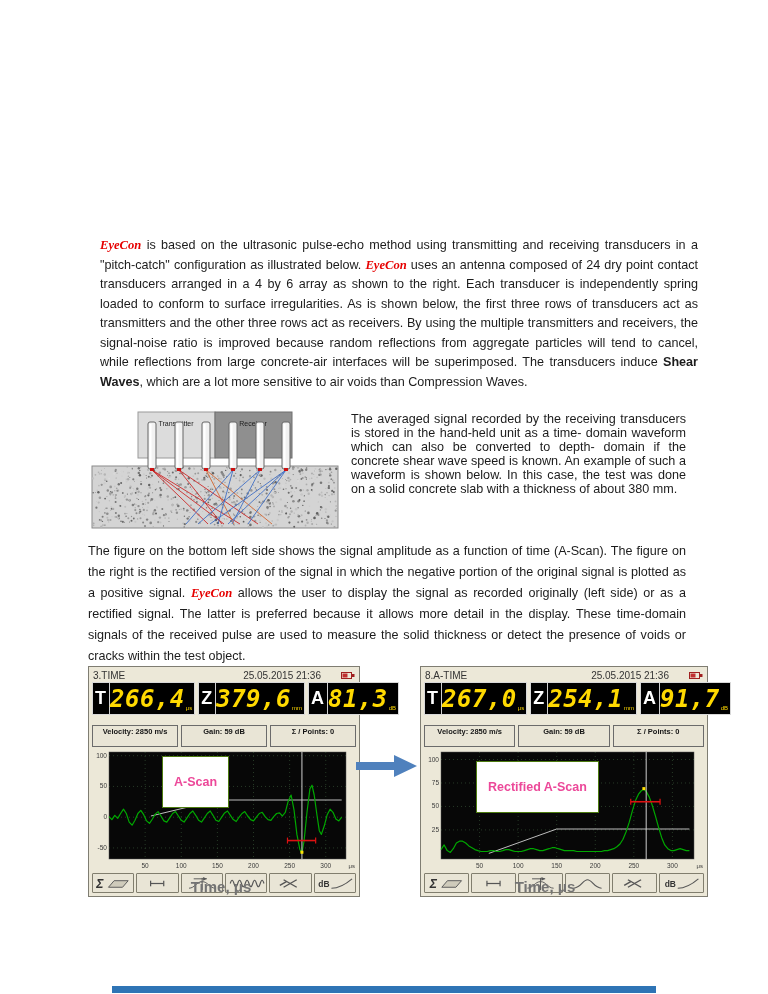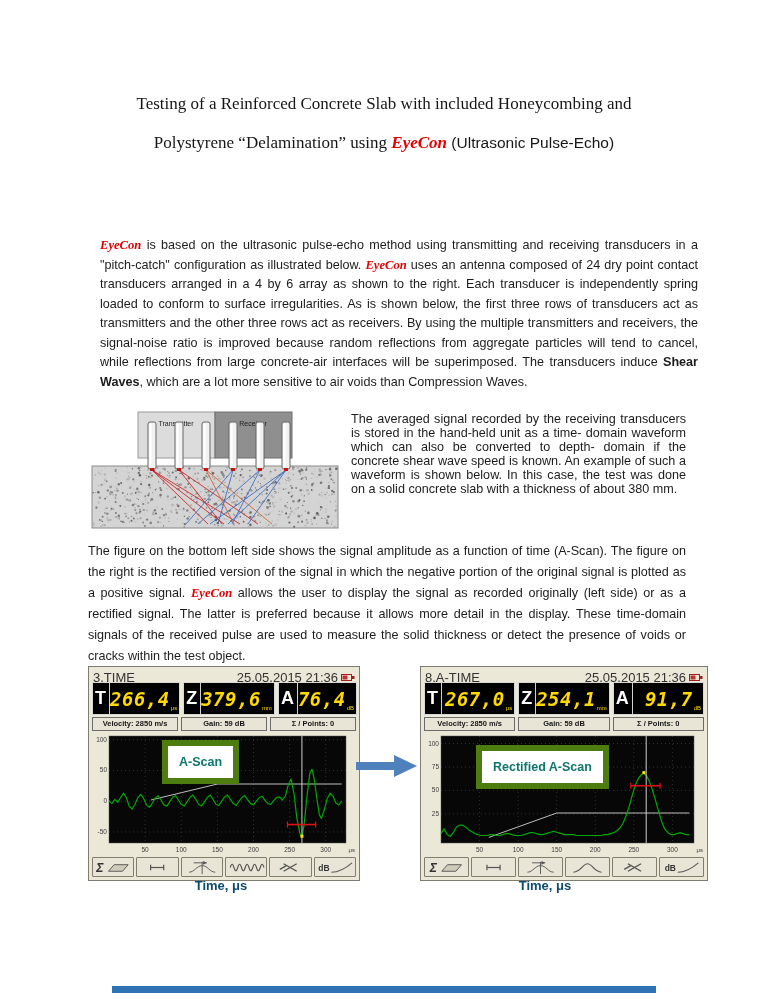--- a/index.html
+++ b/index.html
@@ -17,53 +17,49 @@
   .body{position:absolute;font-size:12.6px;line-height:19.5px;text-align:justify;color:#1c1c1c}
   .para1{top:236px;left:100px;width:598px}
   .sidetext{top:412px;left:351px;width:335px;line-height:14px}
   .para2{top:541px;left:88px;width:598px;line-height:21px}
   .diagram{position:absolute;top:400px;left:90px}
   .diag-label{font-family:"Liberation Sans",sans-serif;font-size:7px;fill:#1d1d1d}
 
   
   .device{position:absolute;top:666px;background:#ece8d8;border:1px solid #7f7d72;padding:3px}
   .dev-titlebar{display:flex;justify-content:space-between;align-items:flex-start;height:11px;
-    font-size:13px;color:#333;padding:0 1px}
-  .dev-tr{display:flex;align-items:center;gap:3px}
+    font-size:10px;color:#333;padding:0 1px}
+  .dev-tr{display:flex;align-items:center;gap:20px}
   .readouts{display:flex;gap:3px;height:33px;margin-top:1px}
   .panel{flex:1;display:flex;background:#000;border:1px solid #d8d8d8}
   .r-label{color:#fff;font-weight:bold;font-size:18px;display:flex;align-items:center;
     padding:0 3px 0 2px;border-right:1px solid #cfcfcf}
   .r-value{flex:1;display:flex;align-items:center;justify-content:flex-end;color:#ffd900;
-    font-family:"DejaVu Sans Mono",monospace;font-style:italic;font-weight:bold;font-size:19px;letter-spacing:.5px}
+    font-family:"DejaVu Sans Mono",monospace;font-style:italic;font-weight:bold;font-size:24px;letter-spacing:.5px}
   .r-unit{color:#ffd900;font-size:6px;align-self:flex-end;padding:0 2px 3px 1px}
-  .inforow{display:flex;gap:3px;height:14px;margin-top:2px}
+  .inforow{display:flex;gap:3px;height:22px;margin-top:10px}
   .info-cell{flex:1;border:1px solid #6b6b6b;background:#e9e5d6;font-size:7.5px;font-weight:bold;
     color:#151515;text-align:center;line-height:11px;white-space:nowrap;overflow:hidden}
   .plotwrap{position:relative;margin-top:2px}
   .plot{display:block;background:#ece8d8}
-  .overlay{position:absolute;background:#fff;border:6px solid #4d7c0f;color:#0f766e;font-weight:bold;
-    font-size:12.5px;padding:9px 11px;white-space:nowrap}
+  .overlay{position:absolute;background:#fff;border:1px solid #4d7c0f;color:#ec4899;font-weight:bold;
+    font-size:12.5px;padding:18px 11px;white-space:nowrap}
   .toolbar{display:flex;gap:2px;height:20px;margin-top:2px}
   .tb{flex:1;border:1px solid #817e6e;background:#e9e5d6;display:flex;align-items:center;justify-content:center;border-radius:1px}
   .tb svg{width:100%;height:15px}
 
-  .caption{position:absolute;top:878px;font-weight:bold;font-size:13px;color:#0c4a6e;text-align:center}
+  .caption{position:absolute;top:878px;font-weight:bold;font-size:15px;color:#737373;text-align:center}
   .bigarrow{position:absolute;top:751px;left:356px}
   .footer-bar{position:absolute;top:986px;left:112px;width:544px;height:7px;background:#2e74b5}
 </style>
 </head>
 <body>
 
 <div class="page">
 
-  <div class="doc-title">
-    <div>Testing of a Reinforced Concrete Slab with included Honeycombing and</div>
-    <div><span>Polystyrene “Delamination” using </span><span class="brand">EyeCon</span><span class="title-sans"> (Ultrasonic Pulse-Echo)</span></div>
-  </div>
 
 
   <p class="body para1"><span class="brand">EyeCon</span><span> is based on the ultrasonic pulse-echo method using transmitting and receiving transducers in a "pitch-catch" configuration as illustrated below. </span><span class="brand">EyeCon</span><span> uses an antenna composed of 24 dry point contact transducers arranged in a 4 by 6 array as shown to the right. Each transducer is independently spring loaded to conform to surface irregularities. As is shown below, the first three rows of transducers act as transmitters and the other three rows act as receivers. By using the multiple transmitters and receivers, the signal-noise ratio is improved because random reflections from aggregate particles will tend to cancel, while reflections from large concrete-air interfaces will be superimposed. The transducers induce </span><b>Shear Waves</b><span>, which are a lot more sensitive to air voids than Compression Waves.</span></p>
 
   <svg class="diagram" viewBox="0 0 250 133" width="250" height="133">
     <rect x="48" y="12" width="77" height="46" fill="#dcdcdc" stroke="#9a9a9a"></rect>
     <rect x="125" y="12" width="77" height="46" fill="#8f8f8f" stroke="#6f6f6f"></rect>
     <text x="86" y="26" class="diag-label" text-anchor="middle">Transmitter</text>
     <text x="163" y="26" class="diag-label" text-anchor="middle">Receiver</text>
     <rect x="2" y="66" width="246" height="62" fill="#d4d4d4" stroke="#8a8a8a"></rect>
@@ -979,21 +975,21 @@
           <span class="r-value">266,4</span>
           <span class="r-unit">μs</span>
         </div>
       <div class="panel">
           <span class="r-label">Z</span>
           <span class="r-value">379,6</span>
           <span class="r-unit">mm</span>
         </div>
       <div class="panel">
           <span class="r-label">A</span>
-          <span class="r-value">76,4</span>
+          <span class="r-value">81,3</span>
           <span class="r-unit">dB</span>
         </div>
     </div>
     <div class="inforow">
       <span class="info-cell">Velocity: 2850 m/s</span>
       <span class="info-cell">Gain: 59 dB</span>
       <span class="info-cell">Σ / Points: 0</span>
     </div>
     <div class="plotwrap">
       <svg class="plot" width="264" height="122">

